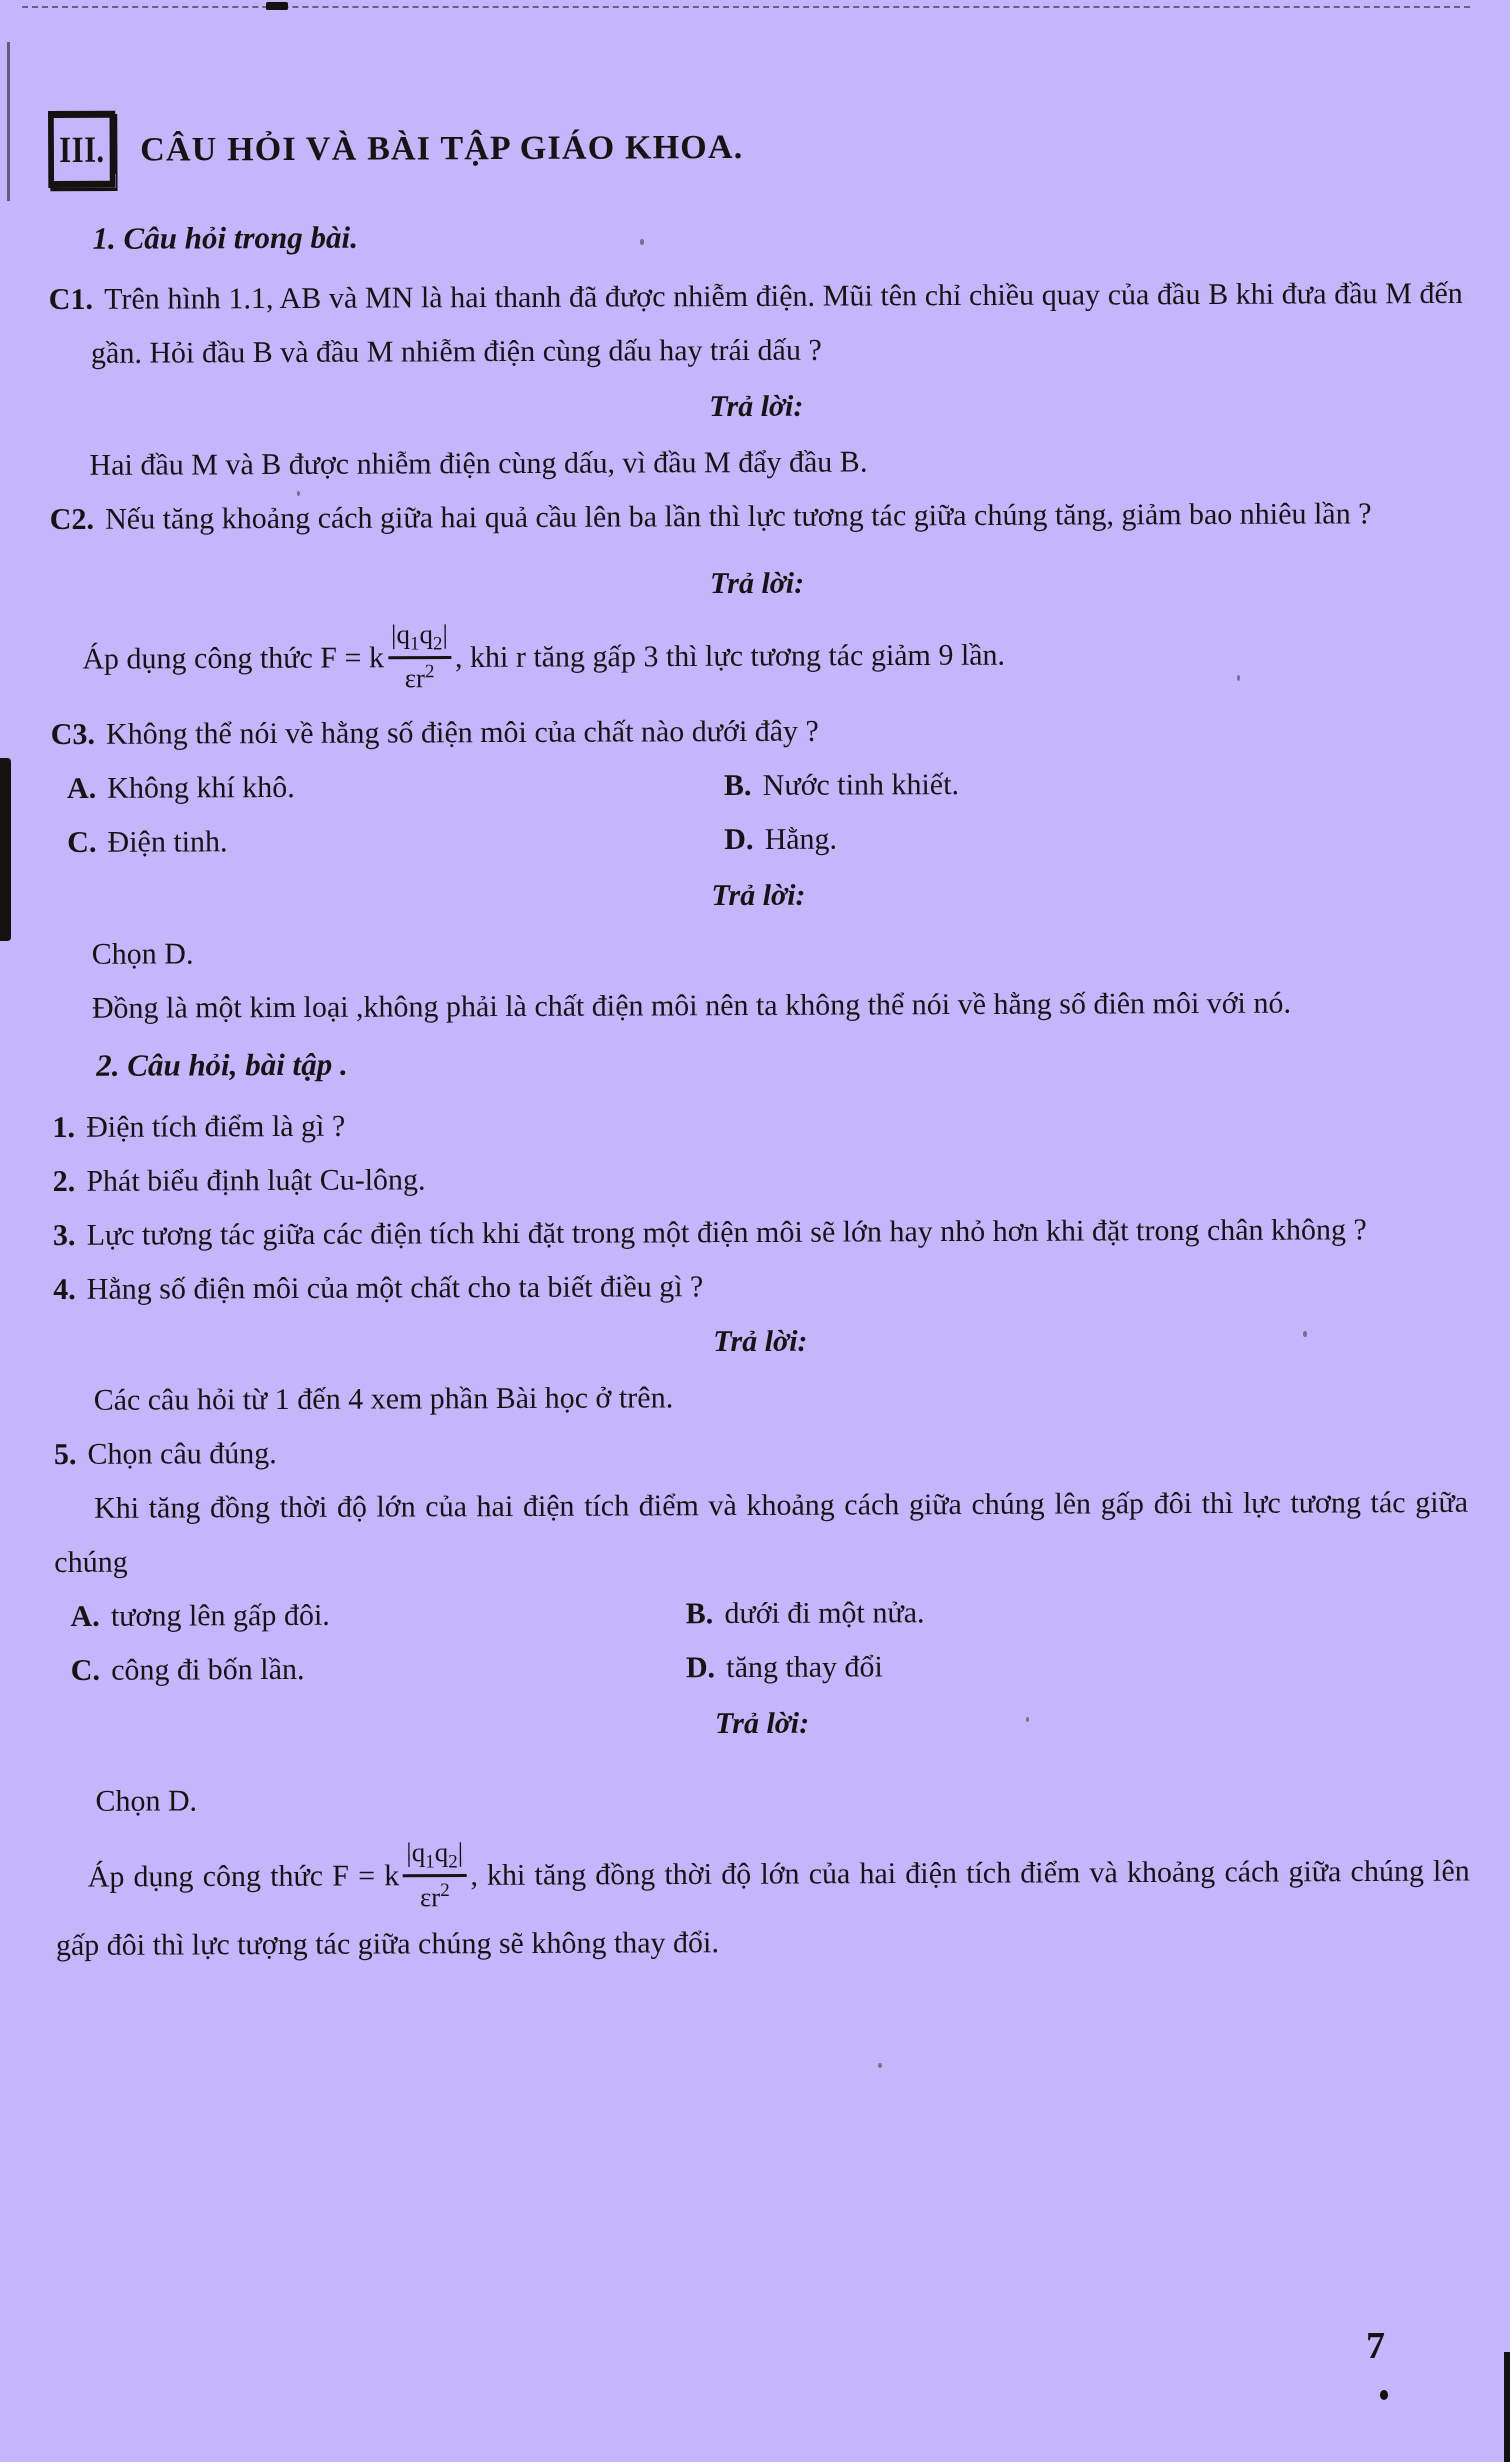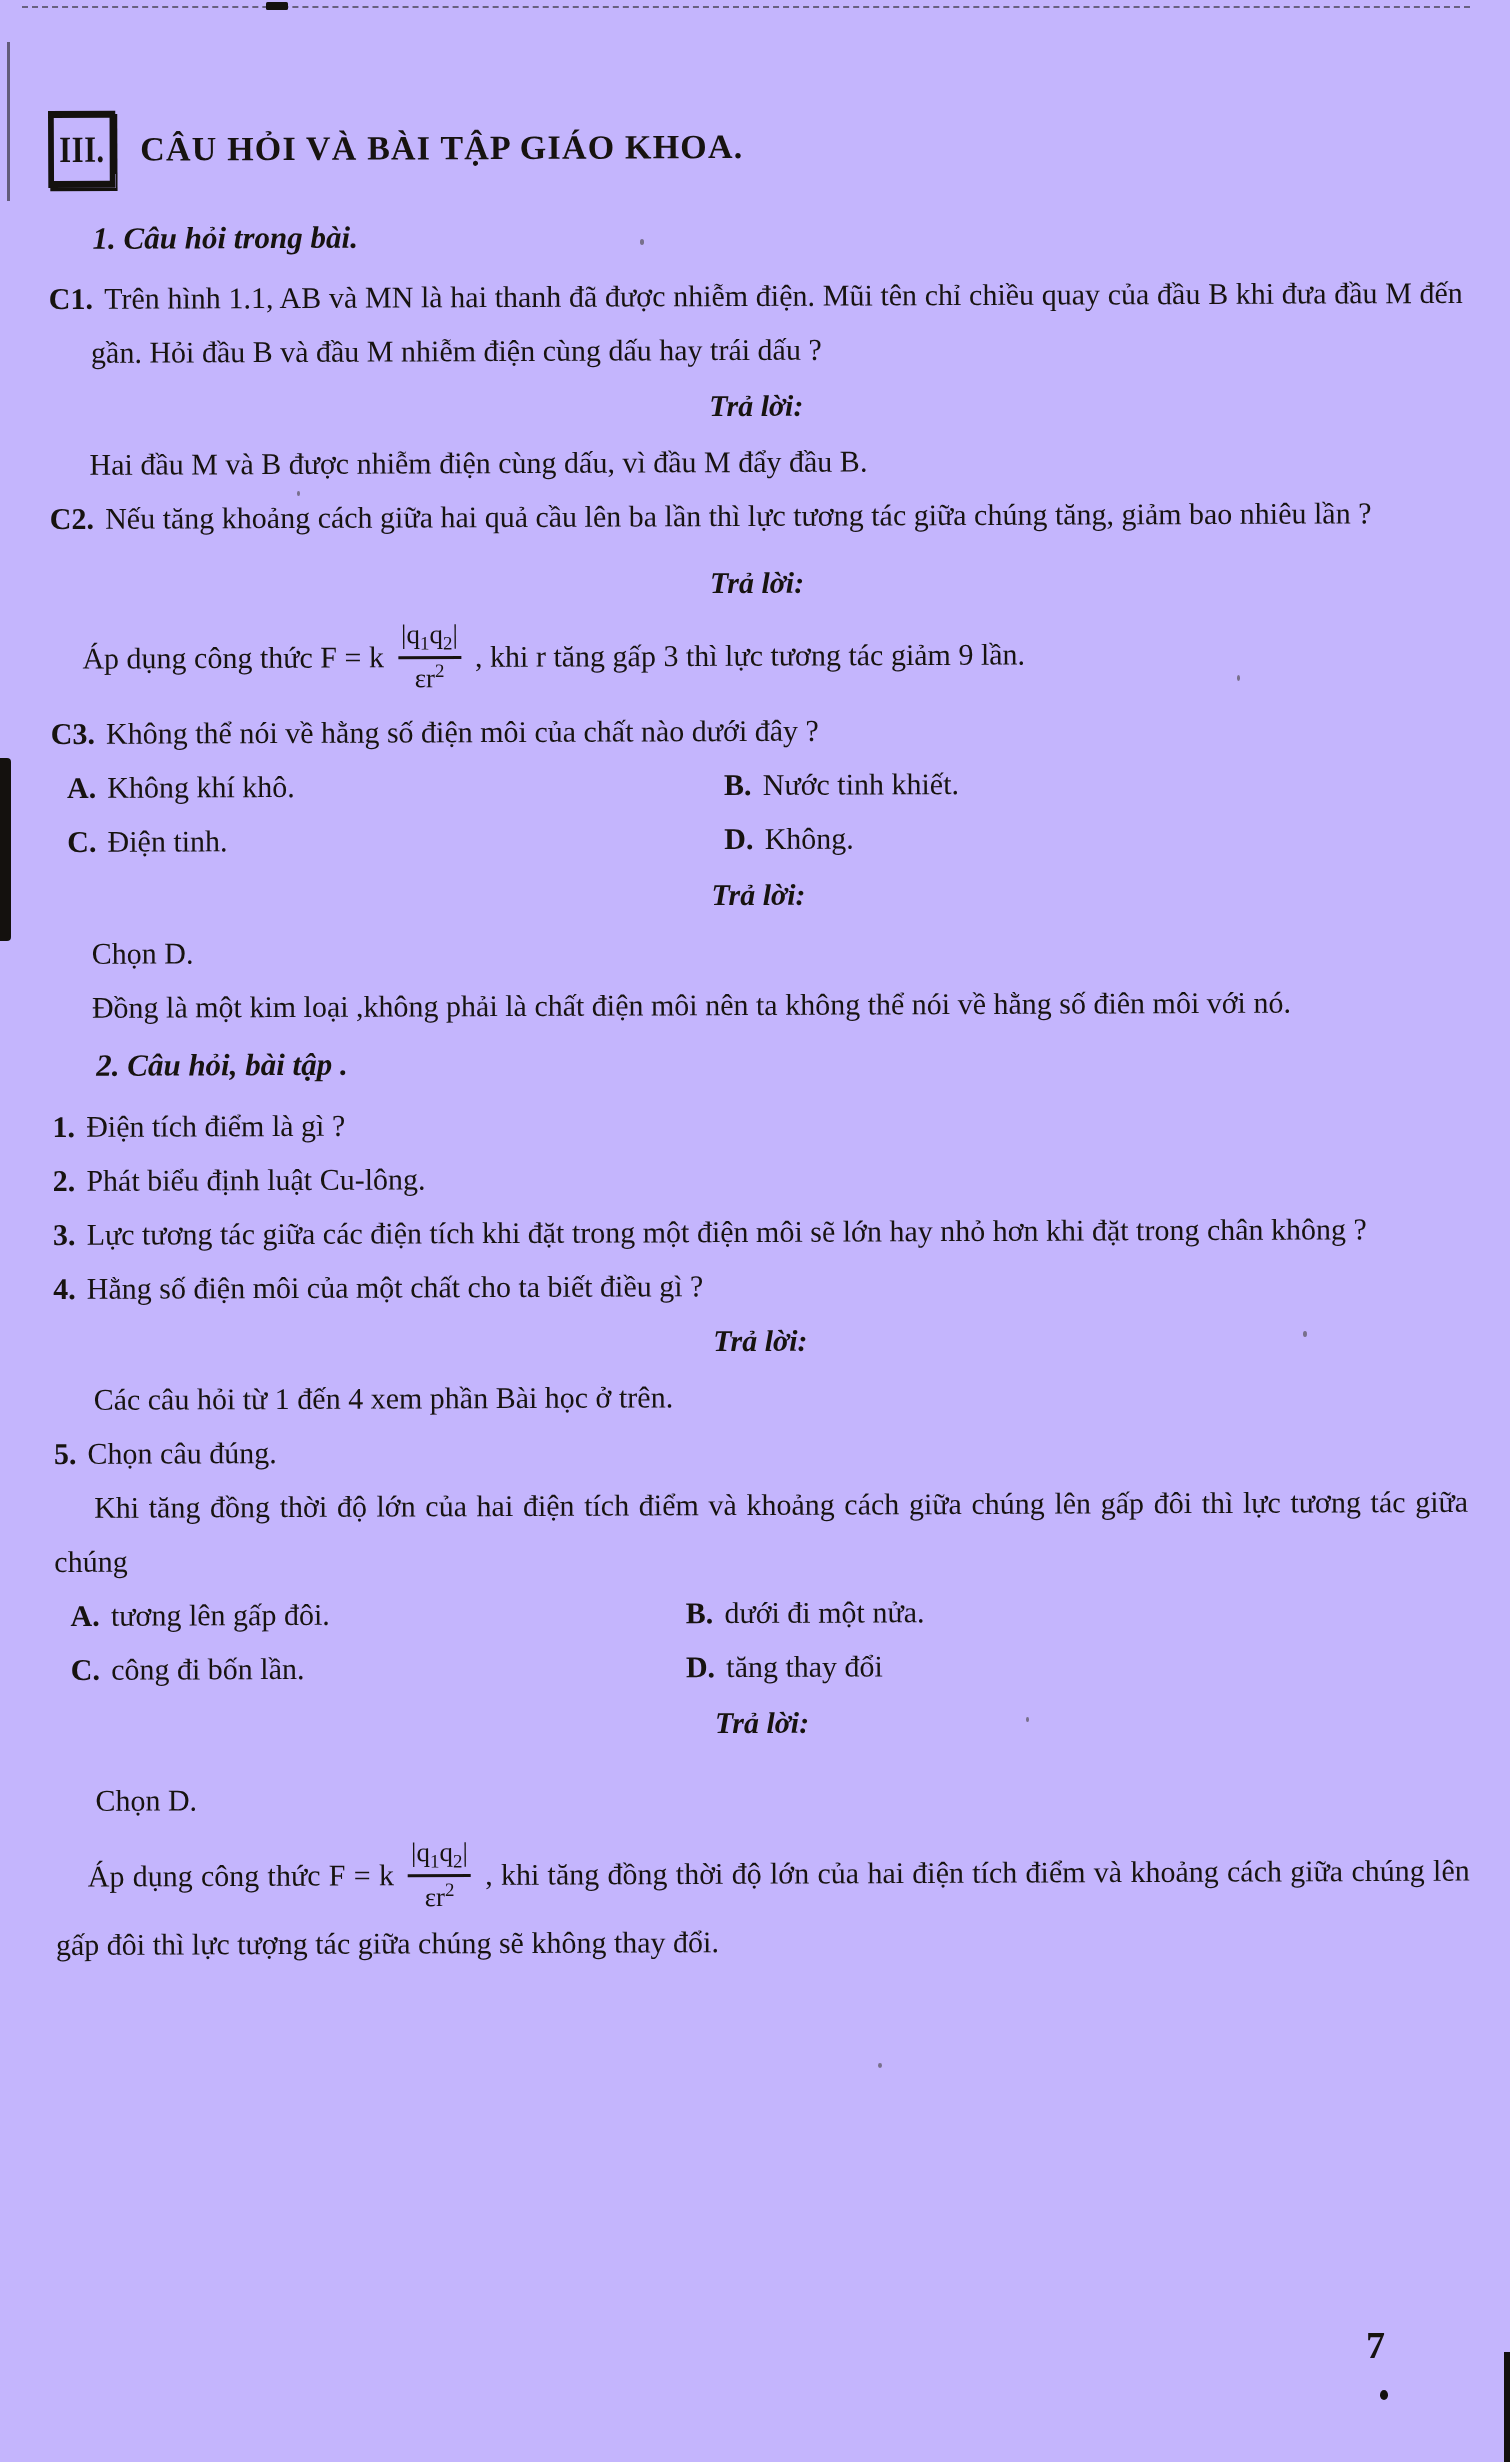--- a/index.html
+++ b/index.html
@@ -24,21 +24,21 @@
   .subheading{font-size:31px; font-weight:bold; font-style:italic; padding-left:44px; margin:4.8px 0 6.4px 0;}
   .hang{padding-left:42px; text-indent:-42px;}
   .ql{font-weight:bold; padding-right:11.2px;}
   .reply{text-align:center; font-weight:bold; font-style:italic; margin:1.6px 0;}
   .indent-first{text-indent:40px;}
   .opts{display:grid; grid-template-columns:47% 53%; padding-left:16px;}
   .opts p{text-align:left;}
   .formula-line{text-indent:32px; margin:11.2px 0 8px 0;}
   .frac{
     display:inline-flex; flex-direction:column; align-items:center;
-    vertical-align:middle; margin:0 14px; line-height:1.15; font-size:27px;
+    vertical-align:middle; margin:0 4px; line-height:1.15; font-size:27px;
     text-indent:0; transform:translateY(-3.2px);
   }
   .frac .num{padding:0 3.2px 1.6px 3.2px;}
   .frac .bar{align-self:stretch; height:3.2px; background:#171310;}
   .frac .den{padding:1.6px 8px 0 8px;}
   .frac sub{font-size:19px;}
   .frac sup{font-size:19px;}
   .choice-line{margin-top:21px;}
   .page-number{
     position:absolute; right:125px; top:2323px;
@@ -101,21 +101,21 @@
           <span class="bar"></span>
           <span class="den"><span>εr</span><sup>2</sup></span>
         </span><span>, khi r tăng gấp 3 thì lực tương tác giảm 9 lần.</span></p>
 
     <p class="hang" style="margin-top:6.4px;"><span class="ql">C3.</span><span>Không thể nói về hằng số điện môi của chất nào dưới đây ?</span></p>
 
     <div class="opts">
       <p><span class="ql">A.</span><span>Không khí khô.</span></p>
       <p><span class="ql">B.</span><span>Nước tinh khiết.</span></p>
       <p><span class="ql">C.</span><span>Điện tinh.</span></p>
-      <p><span class="ql">D.</span><span>Không.</span></p>
+      <p><span class="ql">D.</span><span>Hằng.</span></p>
     </div>
 
     <p class="reply">Trả lời:</p>
 
     <p class="indent-first">Chọn D.</p>
 
     <p class="indent-first">Đồng là một kim loại ,không phải là chất điện môi nên ta không thể nói về hằng số điên môi với nó.</p>
 
     <p class="subheading">2. Câu hỏi, bài tập .</p>
 

